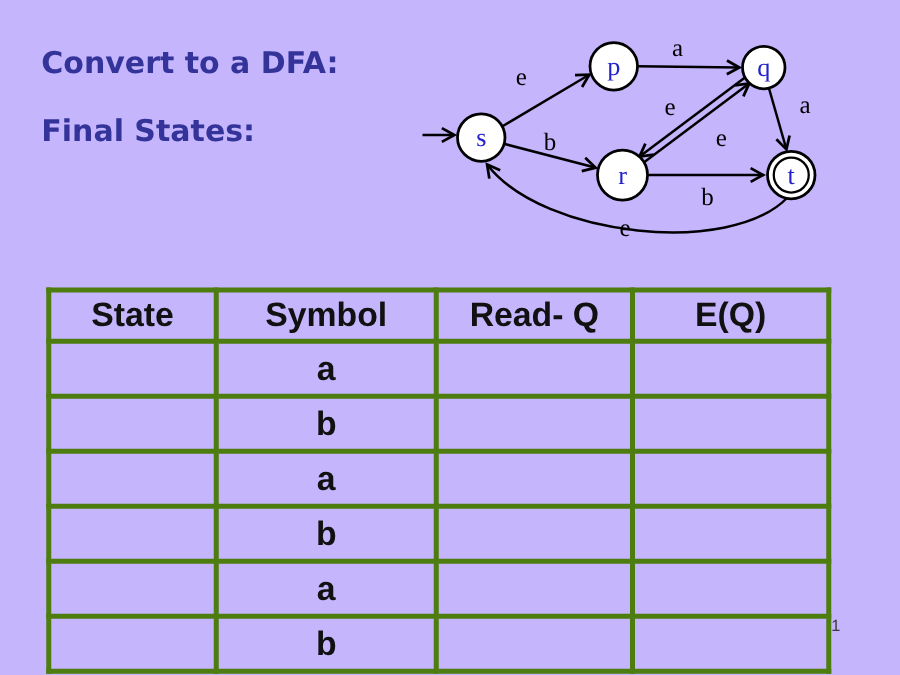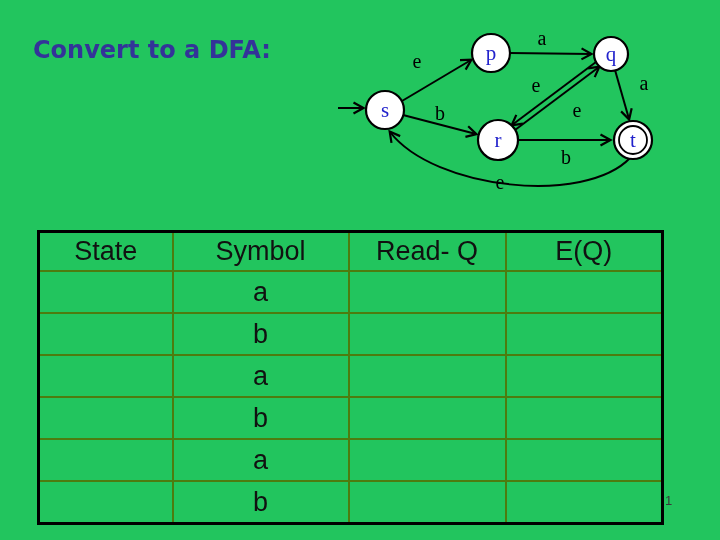--- a/index.html
+++ b/index.html
@@ -1,20 +1,20 @@
 <!DOCTYPE html>
 <html><head>
 <meta charset="utf-8">
 <style>
   html, body { margin: 0; padding: 0; }
   .slide {
     position: relative;
     width: 720px;
     height: 540px;
-    background: #22c55e;
+    background: #c4b5fd;
     overflow: hidden;
     font-family: "Liberation Sans", sans-serif;
   }
   
   .title-block {
     position: absolute;
     left: 33px;
     top: 36px;
   }
   .title-line {
@@ -53,24 +53,24 @@
     top: 230px;
   }
   table.transition {
     border-collapse: collapse;
     table-layout: fixed;
     width: 624px;
     border: 3px solid #000;
   }
   table.transition th,
   table.transition td {
-    border: 2px solid #4d7c0f;
+    border: 4px solid #4d7c0f;
     font-family: "Liberation Sans", sans-serif;
     font-size: 27px;
-    font-weight: normal;
+    font-weight: bold;
     color: #111;
     text-align: center;
     vertical-align: middle;
     padding: 0;
     height: 40px;
     overflow: hidden;
   }
   table.transition thead th { height: 37px; }
   
   .page-number {
@@ -82,20 +82,21 @@
     font-family: "Liberation Sans", sans-serif;
   }
 </style>
 </head>
 <body>
 
 <div class="slide">
 
   <div class="title-block">
     <div class="title-line">Convert to a DFA:</div>
+    <div class="title-line">Final States:</div>
   </div>
 
   <svg class="diagram-svg" width="720" height="220" viewBox="0 0 720 220">
     <defs>
       <marker id="arrow" markerUnits="userSpaceOnUse" markerWidth="15" markerHeight="15" viewBox="0 0 15 15" refX="12" refY="7.5" orient="auto">
         <path d="M 2.5 2 L 12.5 7.5 L 2.5 13" fill="none" stroke="#000" stroke-width="2.2"></path>
       </marker>
     </defs>
 
     <line class="edge" x1="338" y1="108" x2="363" y2="108" marker-end="url(#arrow)"></line>

